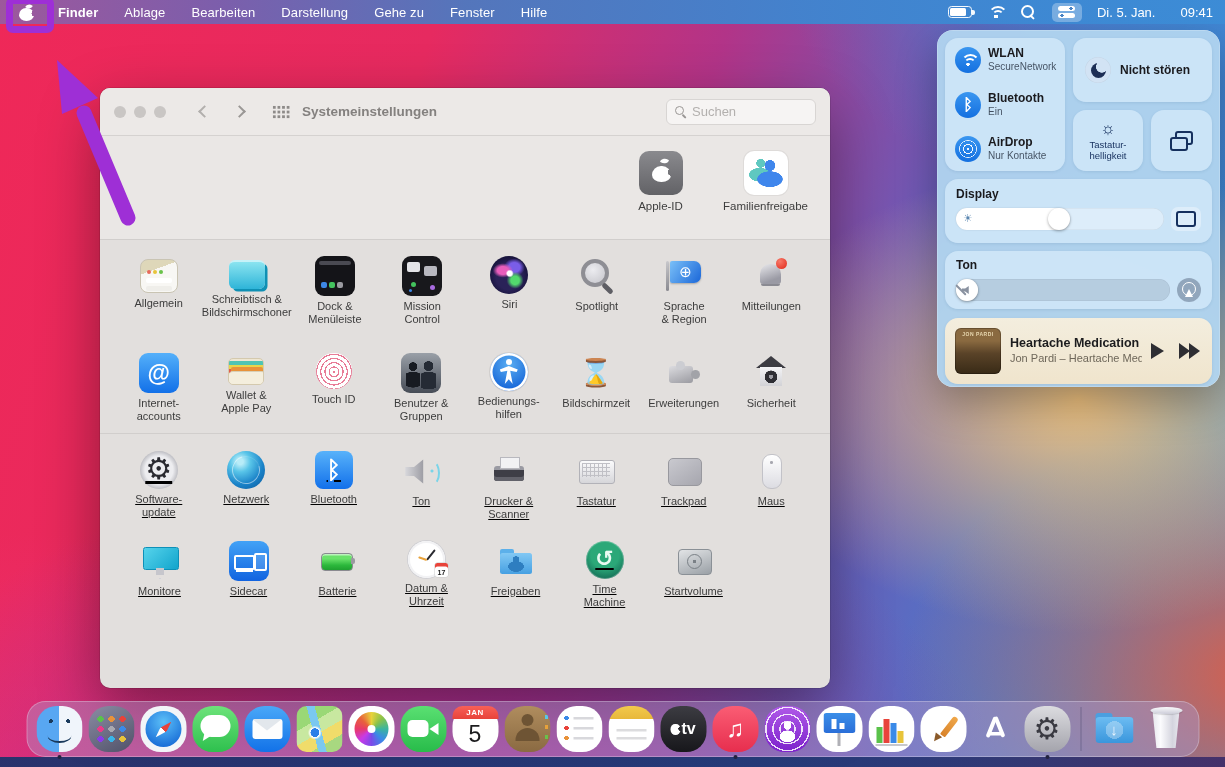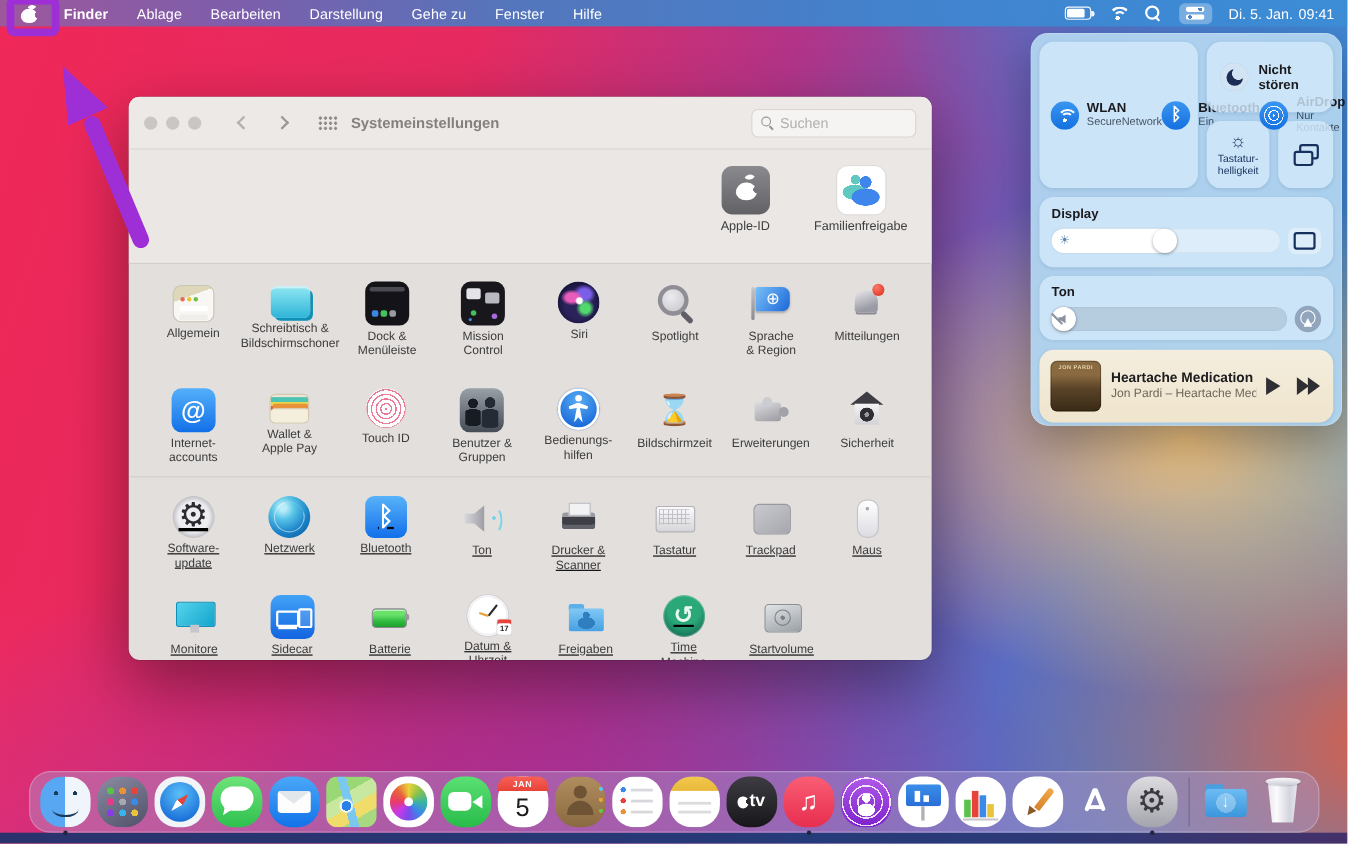--- a/index.html
+++ b/index.html
@@ -44,28 +44,28 @@
     border:2.2px solid rgba(0,0,0,0); border-top-color:#fff; }
   .mb-search { width:17px; height:17px; position:relative; }
   .mb-search::before { content:""; position:absolute; left:1px; top:1px; width:9px; height:9px; border:2px solid #fff; border-radius:50%; }
   .mb-search::after { content:""; position:absolute; left:11.5px; top:10.5px; width:2px; height:6px; background:#fff; border-radius:1px; transform:rotate(-45deg); }
   .mb-cc { width:30px; height:19px; background:rgba(255,255,255,.3); border-radius:5px; display:flex; align-items:center; justify-content:center; }
   .mb-cc-icon { width:17px; height:12px; position:relative; }
   .mb-cc-icon::before { content:""; position:absolute; left:0; top:0; width:17px; height:5px; border-radius:2.5px;
     background:radial-gradient(circle 1.7px at 13px 2.5px, #4a84c4 97%, rgba(0,0,0,0)), linear-gradient(#fff,#fff); }
   .mb-cc-icon::after { content:""; position:absolute; left:0; bottom:0; width:17px; height:5px; border-radius:2.5px;
     background:radial-gradient(circle 1.7px at 4px 2.5px, #4a84c4 97%, rgba(0,0,0,0)), linear-gradient(#fff,#fff); }
-  .mb-clock { display:flex; gap:5px; font-weight:500; }
+  .mb-clock { display:flex; gap:25px; font-weight:500; }
 
   
   .annot-box { position:absolute; left:6px; top:-3px; width:48px; height:36px; border:7px solid #9e2fd6; border-radius:7px; z-index:40; }
   .annot-arrow { position:absolute; left:0; top:18px; z-index:25; }
 
   
-  .window { position:absolute; left:117px; top:88px; width:730px; height:512px; border-radius:10px; overflow:hidden; z-index:10;
+  .window { position:absolute; left:100px; top:88px; width:730px; height:600px; border-radius:10px; overflow:hidden; z-index:10;
     box-shadow:0 22px 60px rgba(0,0,0,.4), 0 0 0 0.5px rgba(0,0,0,.2); background:#e2dfdd; }
   .titlebar { height:48px; background:#ece9e7; border-bottom:1px solid #d5d2d0; display:flex; align-items:center; padding:0 14px; }
   .tl { width:12px; height:12px; border-radius:50%; background:#c9c6c4; margin-right:8px; }
   .tb-nav { display:flex; align-items:center; margin-left:26px; gap:26px; }
   .chev { width:9px; height:9px; display:inline-block; }
   .chev-l { border-left:2px solid #b2afad; border-bottom:2px solid #b2afad; transform:rotate(45deg); }
   .chev-r { border-right:2px solid #9a9795; border-top:2px solid #9a9795; transform:rotate(45deg); }
   .tb-grid { width:18px; height:14px; margin-left:28px;
     background-image:radial-gradient(circle 1.4px, #8e8b89 97%, rgba(0,0,0,0)); background-size:4.6px 4.7px; }
   .tb-title { margin-left:12px; font-size:13.5px; font-weight:600; color:#84817f; }
@@ -207,21 +207,21 @@
     background:linear-gradient(160deg,#e2e4e6,#9aa0a6); border:1px solid #8a9096; }
   .p-startupdisk::after { content:""; position:absolute; left:13px; top:13px; width:13px; height:13px; border-radius:50%; border:1.5px solid #7a8086;
     background:radial-gradient(circle 2px at 50% 50%, #7a8086 97%, rgba(0,0,0,0)); }
 
   
   .ccpanel { position:absolute; left:937px; top:30px; width:283px; height:357px; z-index:20;
     background:rgba(176,211,238,.96); border-radius:16px; padding:8px;
     box-shadow:0 16px 40px rgba(0,0,0,.3), inset 0 0 0 .5px rgba(255,255,255,.4); }
   .cc-card { background:rgba(210,232,249,.82); border-radius:13px; box-shadow:0 1px 3px rgba(40,80,120,.12); }
   .cc-top { display:flex; gap:8px; height:133px; }
-  .cc-conn { width:144px; padding:9px 10px; display:flex; flex-direction:row; justify-content:space-between; }
+  .cc-conn { width:120px; padding:9px 10px; display:flex; flex-direction:column; justify-content:space-between; }
   .cc-row { display:flex; align-items:center; gap:7px; }
   .cc-circ { width:26px; height:26px; border-radius:50%; background:linear-gradient(180deg,#3a96f0,#1470e0); position:relative; flex:none; }
   .cc-wifi { background:radial-gradient(circle 1.8px at 50% 67%, #fff 96%, rgba(0,0,0,0)), linear-gradient(180deg,#3a96f0,#1470e0); }
   .cc-wifi::before { content:""; position:absolute; left:5.5px; top:7px; width:15px; height:15px; border-radius:50%; border:2px solid rgba(0,0,0,0); border-top-color:#fff; }
   .cc-wifi::after { content:""; position:absolute; left:9px; top:10.5px; width:8px; height:8px; border-radius:50%; border:2px solid rgba(0,0,0,0); border-top-color:#fff; }
   .cc-bt::after { content:"ᛒ"; position:absolute; inset:0; color:#fff; font-size:16px; font-weight:700; text-align:center; line-height:26px; }
   .cc-airdrop::before { content:""; position:absolute; inset:4px; border-radius:50%;
     background:repeating-radial-gradient(circle at 50% 50%, rgba(255,255,255,.95) 0 1px, rgba(0,0,0,0) 1px 4px); }
   .cc-txt { display:flex; flex-direction:column; line-height:1.15; }
   .cc-title { font-size:12px; font-weight:700; color:#1a1a1e; }

